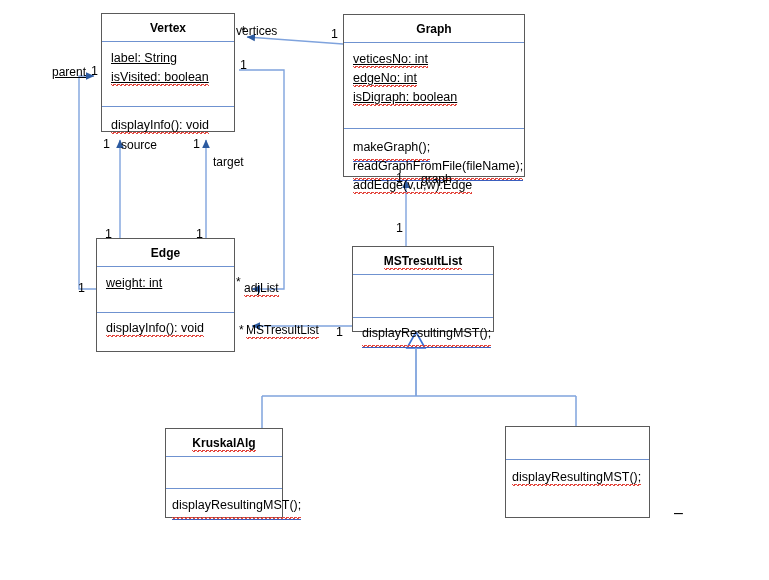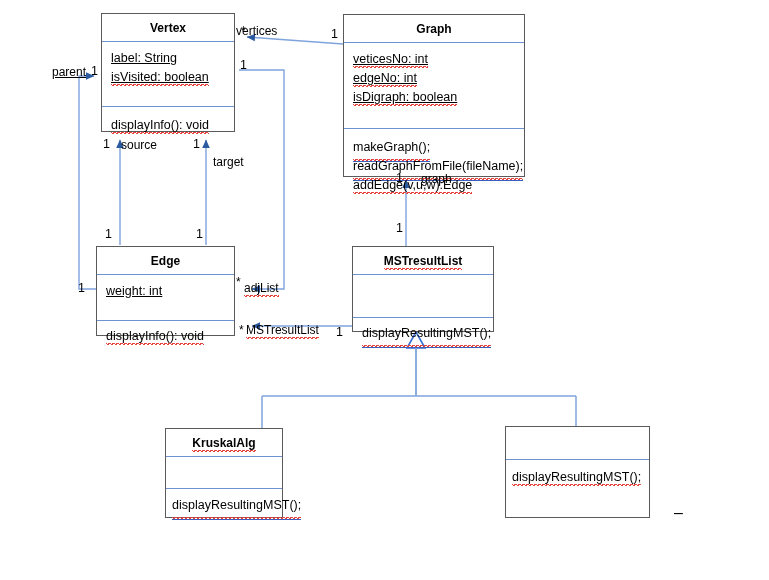--- a/index.html
+++ b/index.html
@@ -155,21 +155,21 @@
     <div class="uml-line"><span class="squiggle">edgeNo: int</span></div>
     <div class="uml-line"><span class="squiggle">isDigraph: boolean</span></div>
   </div>
   <div class="uml-ops">
     <div class="uml-line"><span class="squiggle sq-blue">makeGraph();</span></div>
     <div class="uml-line"><span class="squiggle sq-blue">readGraphFromFile(fileName);</span></div>
     <div class="uml-line"><span class="squiggle">addEdge(v,u,w):Edge</span></div>
   </div>
 </div>
 
-<div class="uml-class" style="left:96px; top:246px; width:139px; height:90px;">
+<div class="uml-class" style="left:96px; top:238px; width:139px; height:114px;">
   <div class="uml-title">Edge</div>
   <div class="uml-attrs" style="height:31px;">
     <div class="uml-line"><span>weight: int</span></div>
   </div>
   <div class="uml-ops" style="padding-top:6px;">
     <div class="uml-line"><span class="squiggle">displayInfo(): void</span></div>
   </div>
 </div>
 
 <div class="uml-class" style="left:352px; top:246px; width:142px; height:86px;">

